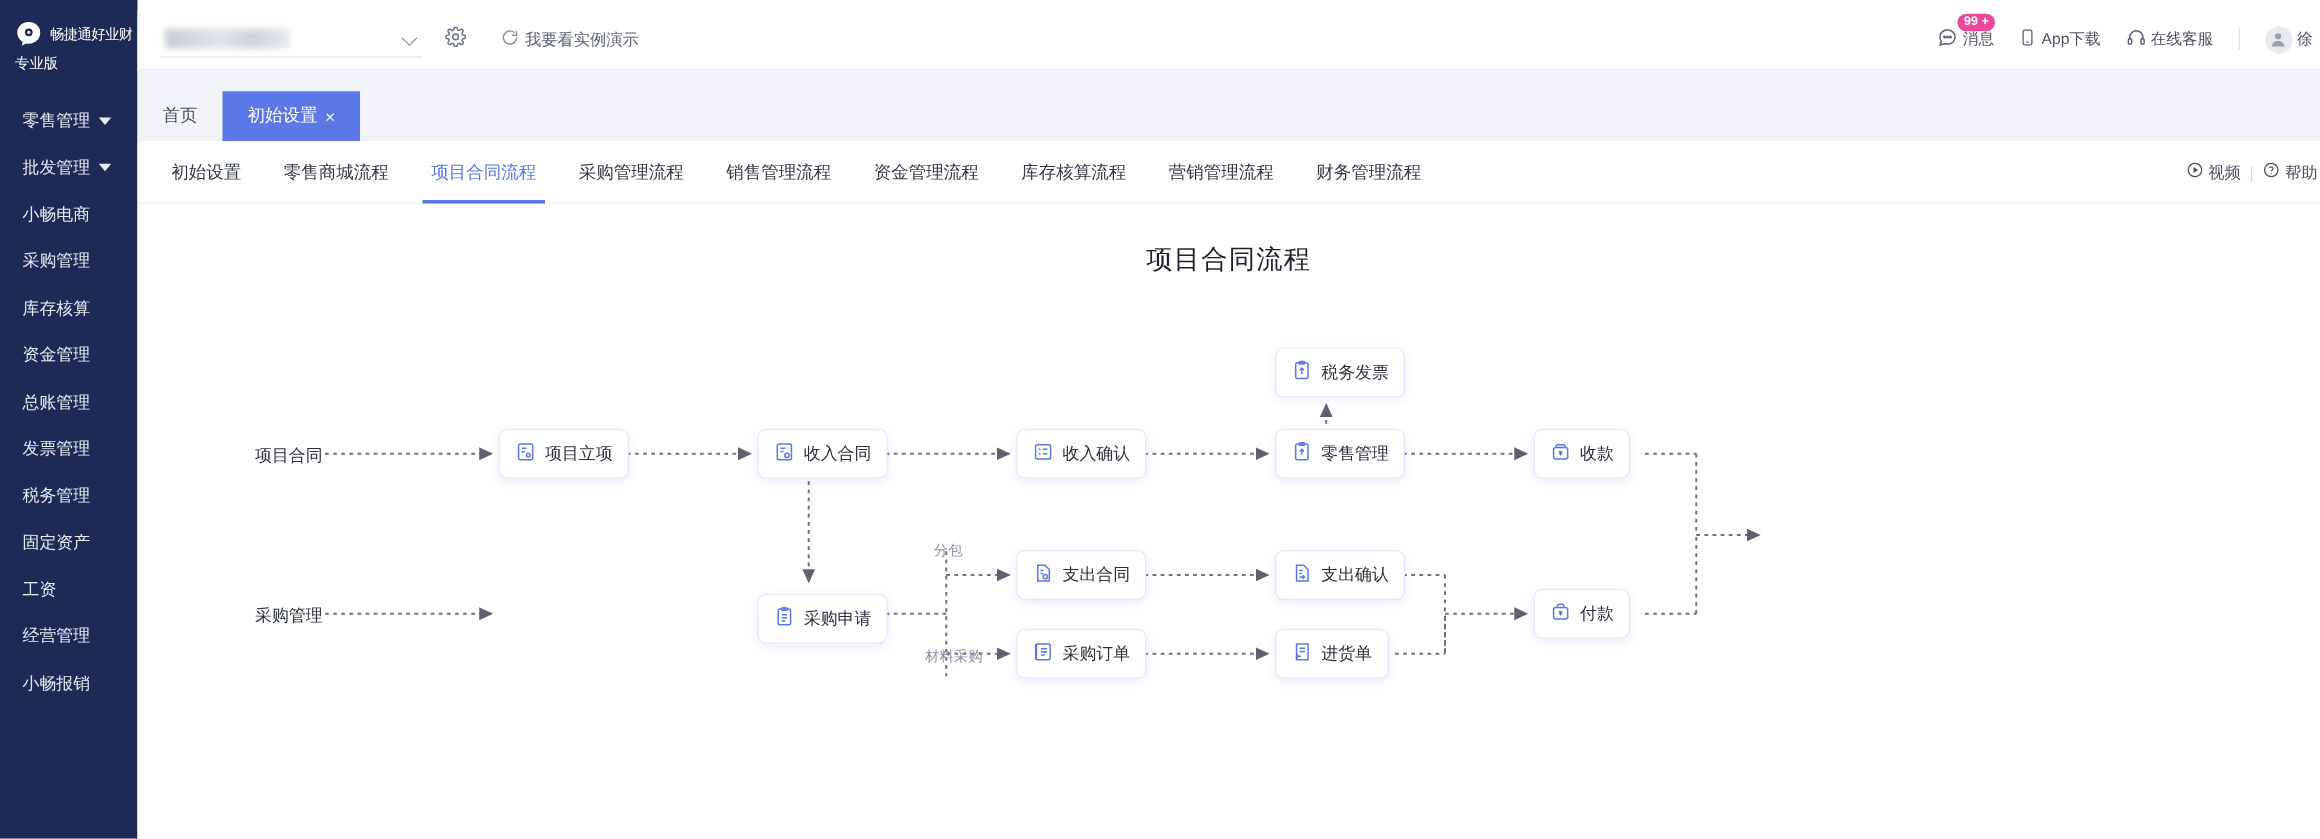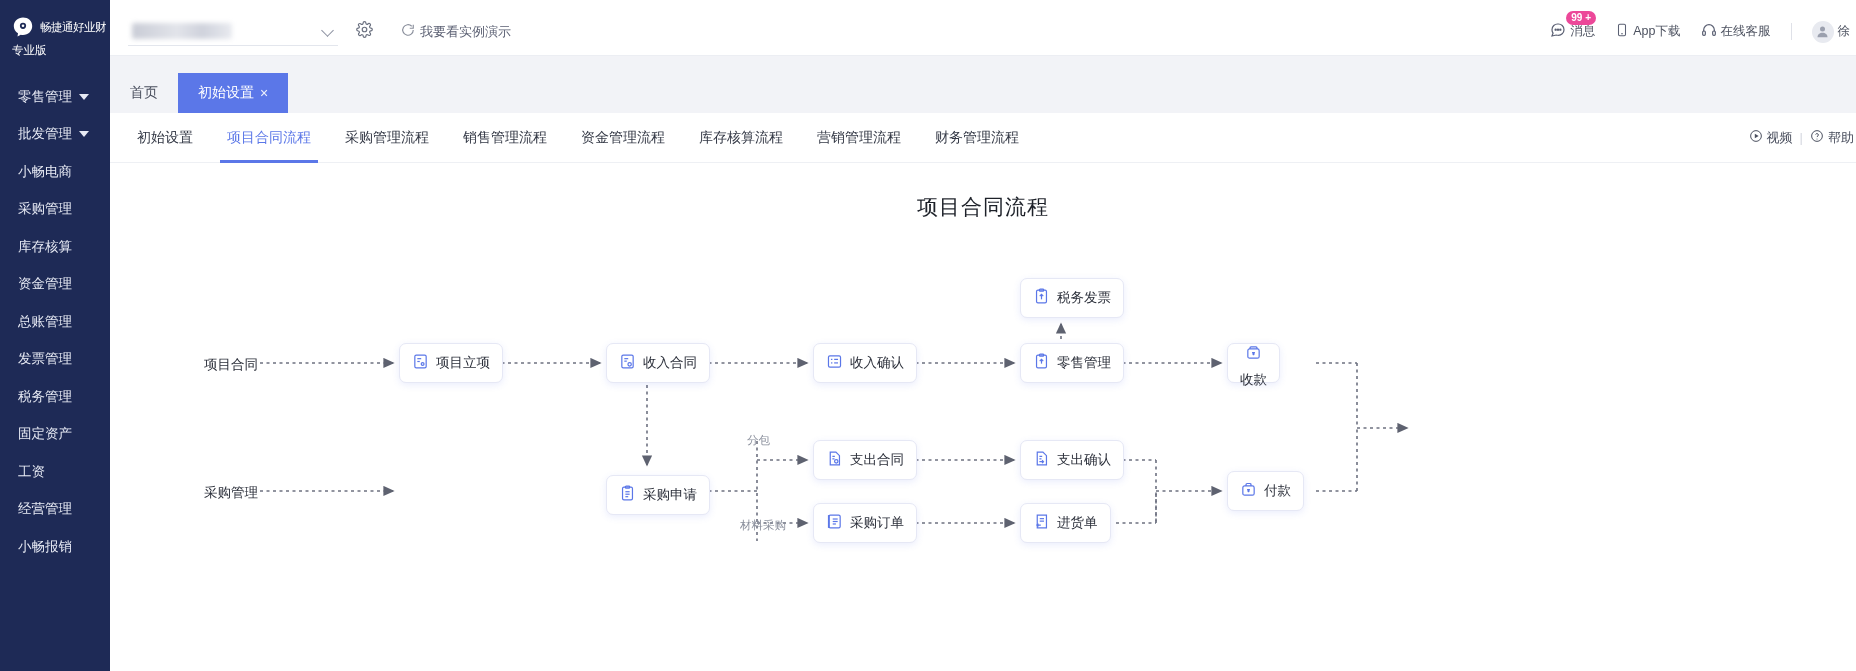--- a/index.html
+++ b/index.html
@@ -309,20 +309,23 @@
     <div class="tab active">
       <span>初始设置</span>
       <span class="tab-close">×</span>
     </div>
   </div>
 
   <div class="subnav">
     <div class="subnav-item">
         <span>初始设置</span>
       </div>
+    <div class="subnav-item">
+        <span>零售商城流程</span>
+      </div>
     <div class="subnav-item active">
         <span>项目合同流程</span>
       </div>
     <div class="subnav-item">
         <span>采购管理流程</span>
       </div>
     <div class="subnav-item">
         <span>销售管理流程</span>
       </div>
     <div class="subnav-item">
@@ -480,21 +483,21 @@
         <svg width="17" height="17" viewBox="0 0 24 24" fill="none" stroke="#5b77e8" stroke-width="1.7">
           <rect x="5" y="3" width="14" height="18" rx="2"></rect>
             <rect x="9" y="1.6" width="6" height="3" rx="1"></rect>
             <path d="M12 15V9"></path>
             <path d="M9.5 11.5 12 9l2.5 2.5"></path>
         </svg>
       </span>
       <span>零售管理</span>
     </div>
 
-    <div class="node" style="left:1117px; top:180px;flex-direction:column;">
+    <div class="node" style="left:1117px; top:180px;">
       <span>
         <svg width="17" height="17" viewBox="0 0 24 24" fill="none" stroke="#5b77e8" stroke-width="1.7">
           <rect x="4" y="7" width="16" height="13" rx="2.5"></rect>
             <path d="M7 7V5.5a1.5 1.5 0 0 1 1.5-1.5h7A1.5 1.5 0 0 1 17 5.5V7"></path>
             <path d="M10 12h4M12 12v4M10.2 14h3.6"></path>
         </svg>
       </span>
       <span>收款</span>
     </div>
 

